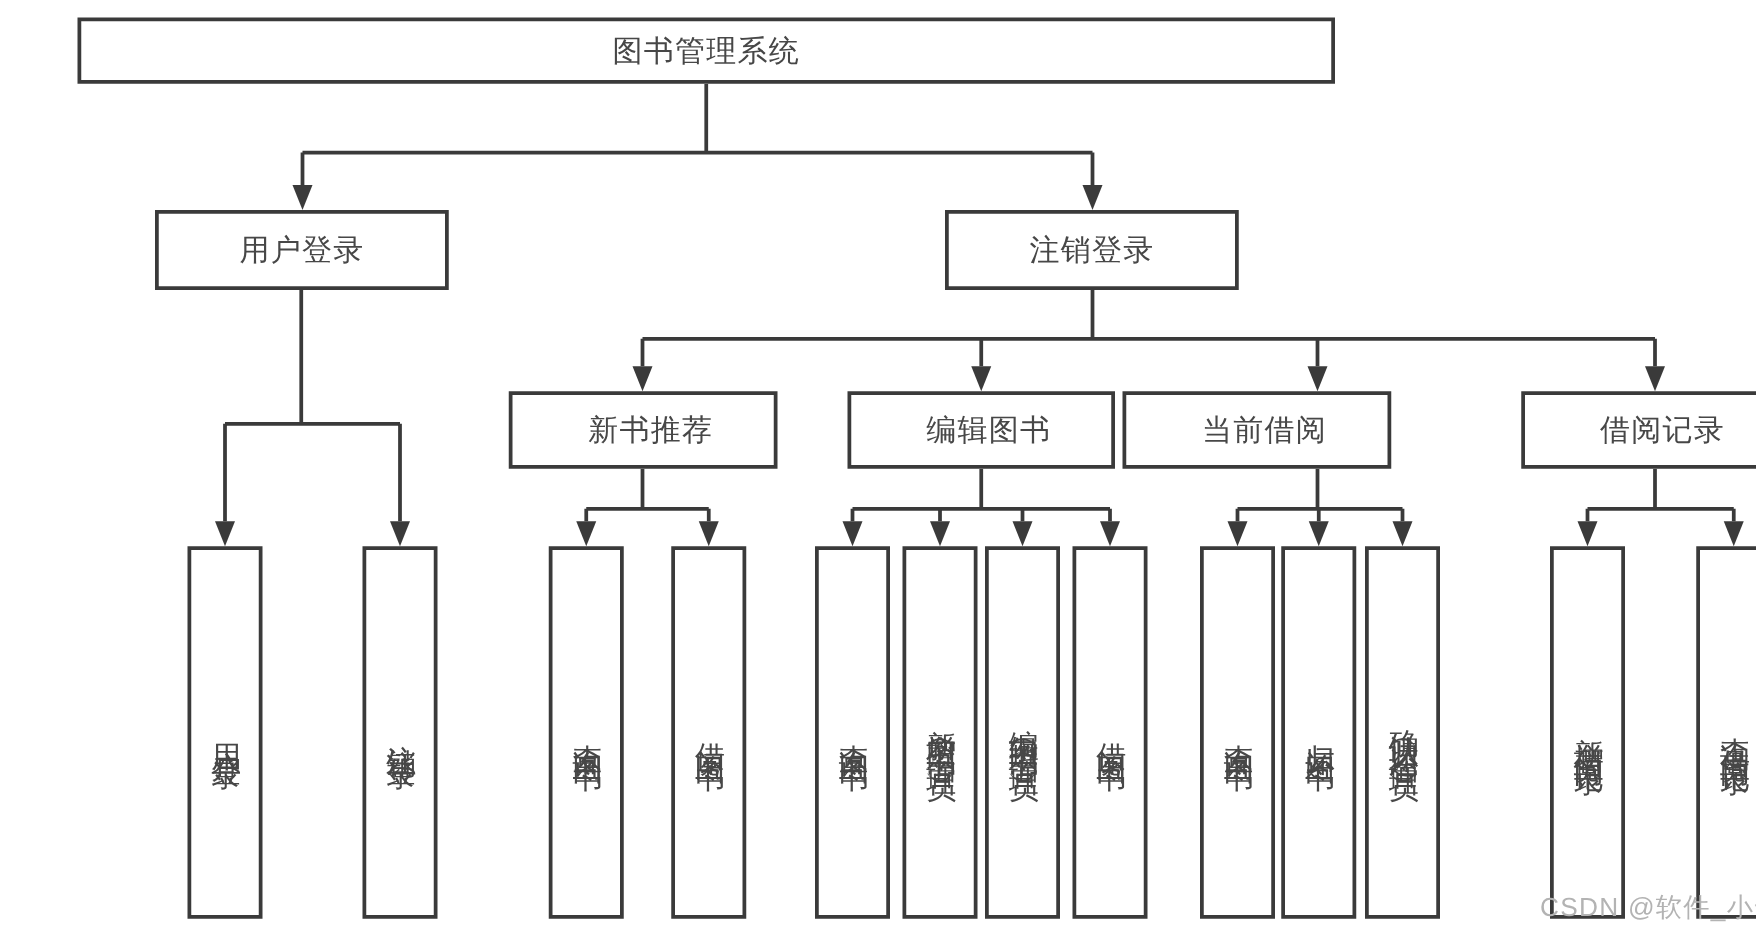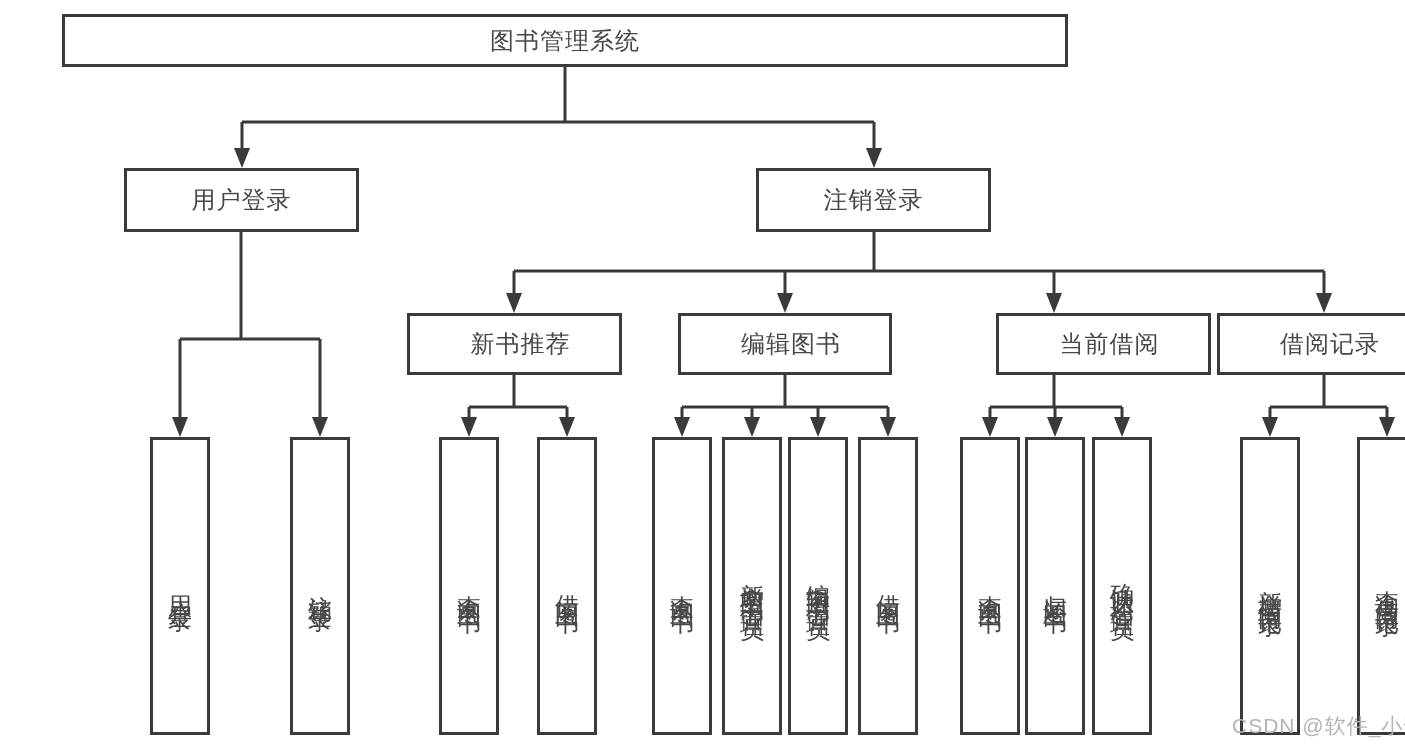--- a/index.html
+++ b/index.html
@@ -104,21 +104,21 @@
   <div class="box l2" style="left:712px">
     <span>注销登录</span>
   </div>
 
   <div class="box l3" style="left:363px">
     <span>新书推荐</span>
   </div>
   <div class="box l3" style="left:634px;width:214px">
     <span>编辑图书</span>
   </div>
-  <div class="box l3" style="left:952px">
+  <div class="box l3" style="left:854px">
     <span>当前借阅</span>
   </div>
   <div class="box l3" style="left:1173px;width:214px">
     <span>借阅记录</span>
   </div>
 
   <div class="box leaf" style="left:106px">
     <span class="vtext">用户登录</span>
   </div>
   <div class="box leaf" style="left:246px">

